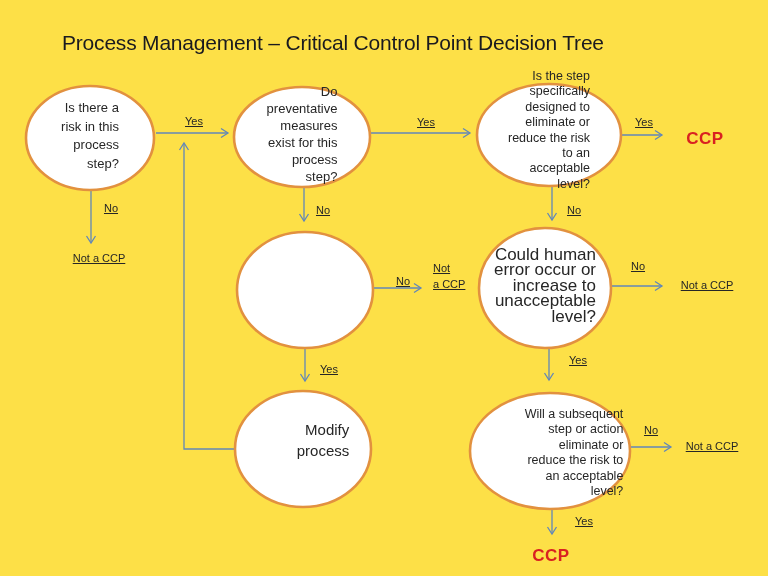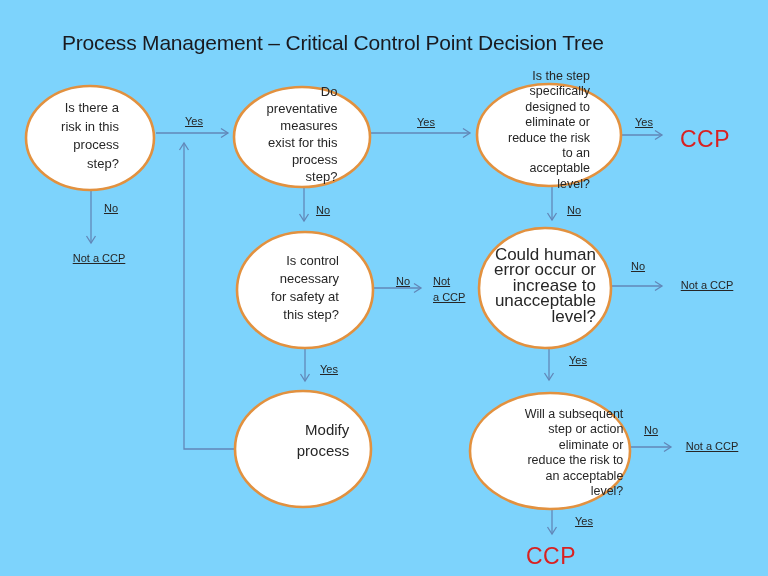--- a/index.html
+++ b/index.html
@@ -8,21 +8,21 @@
     width: 768px;
     height: 576px;
     background: #ffffff;
     font-family: "Liberation Sans", sans-serif;
     overflow: hidden;
   }
   #slide {
     position: relative;
     width: 768px;
     height: 576px;
-    background: #7dd3fc;
+    background: #fde047;
   }
   #title {
     position: absolute;
     left: 62px;
     top: 31px;
     font-size: 21px;
     font-weight: 500;
     color: #1a1a1f;
     white-space: nowrap;
     letter-spacing: -0.2px;
@@ -49,22 +49,22 @@
     text-decoration: underline;
   }
   .lbl-left {
     transform: translate(0, -50%);
     text-align: left;
     line-height: 16px;
   }
   .ccp {
     position: absolute;
     transform: translate(-50%, -50%);
-    font-size: 23px;
-    font-weight: normal;
+    font-size: 17px;
+    font-weight: bold;
     color: #d92121;
     letter-spacing: 0.5px;
   }
 </style>
 </head>
 <body>
 
 <div id="slide">
 
   <div id="title">Process Management – Critical Control Point Decision Tree</div>
@@ -114,24 +114,20 @@
 process
 step?</div>
   <div class="node-text" style="left:549px; top:131px; font-size:12.5px; line-height:15.4px;">Is the step
 specifically
 designed to
 eliminate or
 reduce the risk
 to an
 acceptable
 level?</div>
-  <div class="node-text" style="left:305px; top:288px; font-size:13px;   line-height:18px;">Is control
-necessary
-for safety at
-this step?</div>
   <div class="node-text" style="left:545px; top:286px; font-size:17px; line-height:15.4px;">Could human
 error occur or
 increase to
 unacceptable
 level?</div>
   <div class="node-text" style="left:303px; top:440px; font-size:15px;   line-height:21px;margin-left:20px;">Modify
 process</div>
   <div class="node-text" style="left:550px; top:453px; font-size:12.5px; line-height:15.4px;margin-left:24px;">Will a subsequent
 step or action
 eliminate or
@@ -140,21 +136,21 @@
 level?</div>
 
   <div class="lbl" style="left:194px; top:121px;">Yes</div>
   <div class="lbl" style="left:111px; top:208px;">No</div>
   <div class="lbl" style="left:99px;  top:258px;">Not a CCP</div>
   <div class="lbl" style="left:426px; top:122px;">Yes</div>
   <div class="lbl" style="left:323px; top:210px;">No</div>
   <div class="lbl" style="left:644px; top:122px;">Yes</div>
   <div class="lbl" style="left:574px; top:210px;">No</div>
   <div class="lbl" style="left:403px; top:281px;">No</div>
-  <div class="lbl lbl-left" style="left:433px; top:289px;">Not
+  <div class="lbl lbl-left" style="left:433px; top:276px;">Not
 a CCP</div>
   <div class="lbl" style="left:329px; top:369px;">Yes</div>
   <div class="lbl" style="left:638px; top:266px;">No</div>
   <div class="lbl" style="left:707px; top:285px;">Not a CCP</div>
   <div class="lbl" style="left:578px; top:360px;">Yes</div>
   <div class="lbl" style="left:651px; top:430px;">No</div>
   <div class="lbl" style="left:712px; top:446px;">Not a CCP</div>
   <div class="lbl" style="left:584px; top:521px;">Yes</div>
 
   <div class="ccp" style="left:705px; top:139px;">CCP</div>

